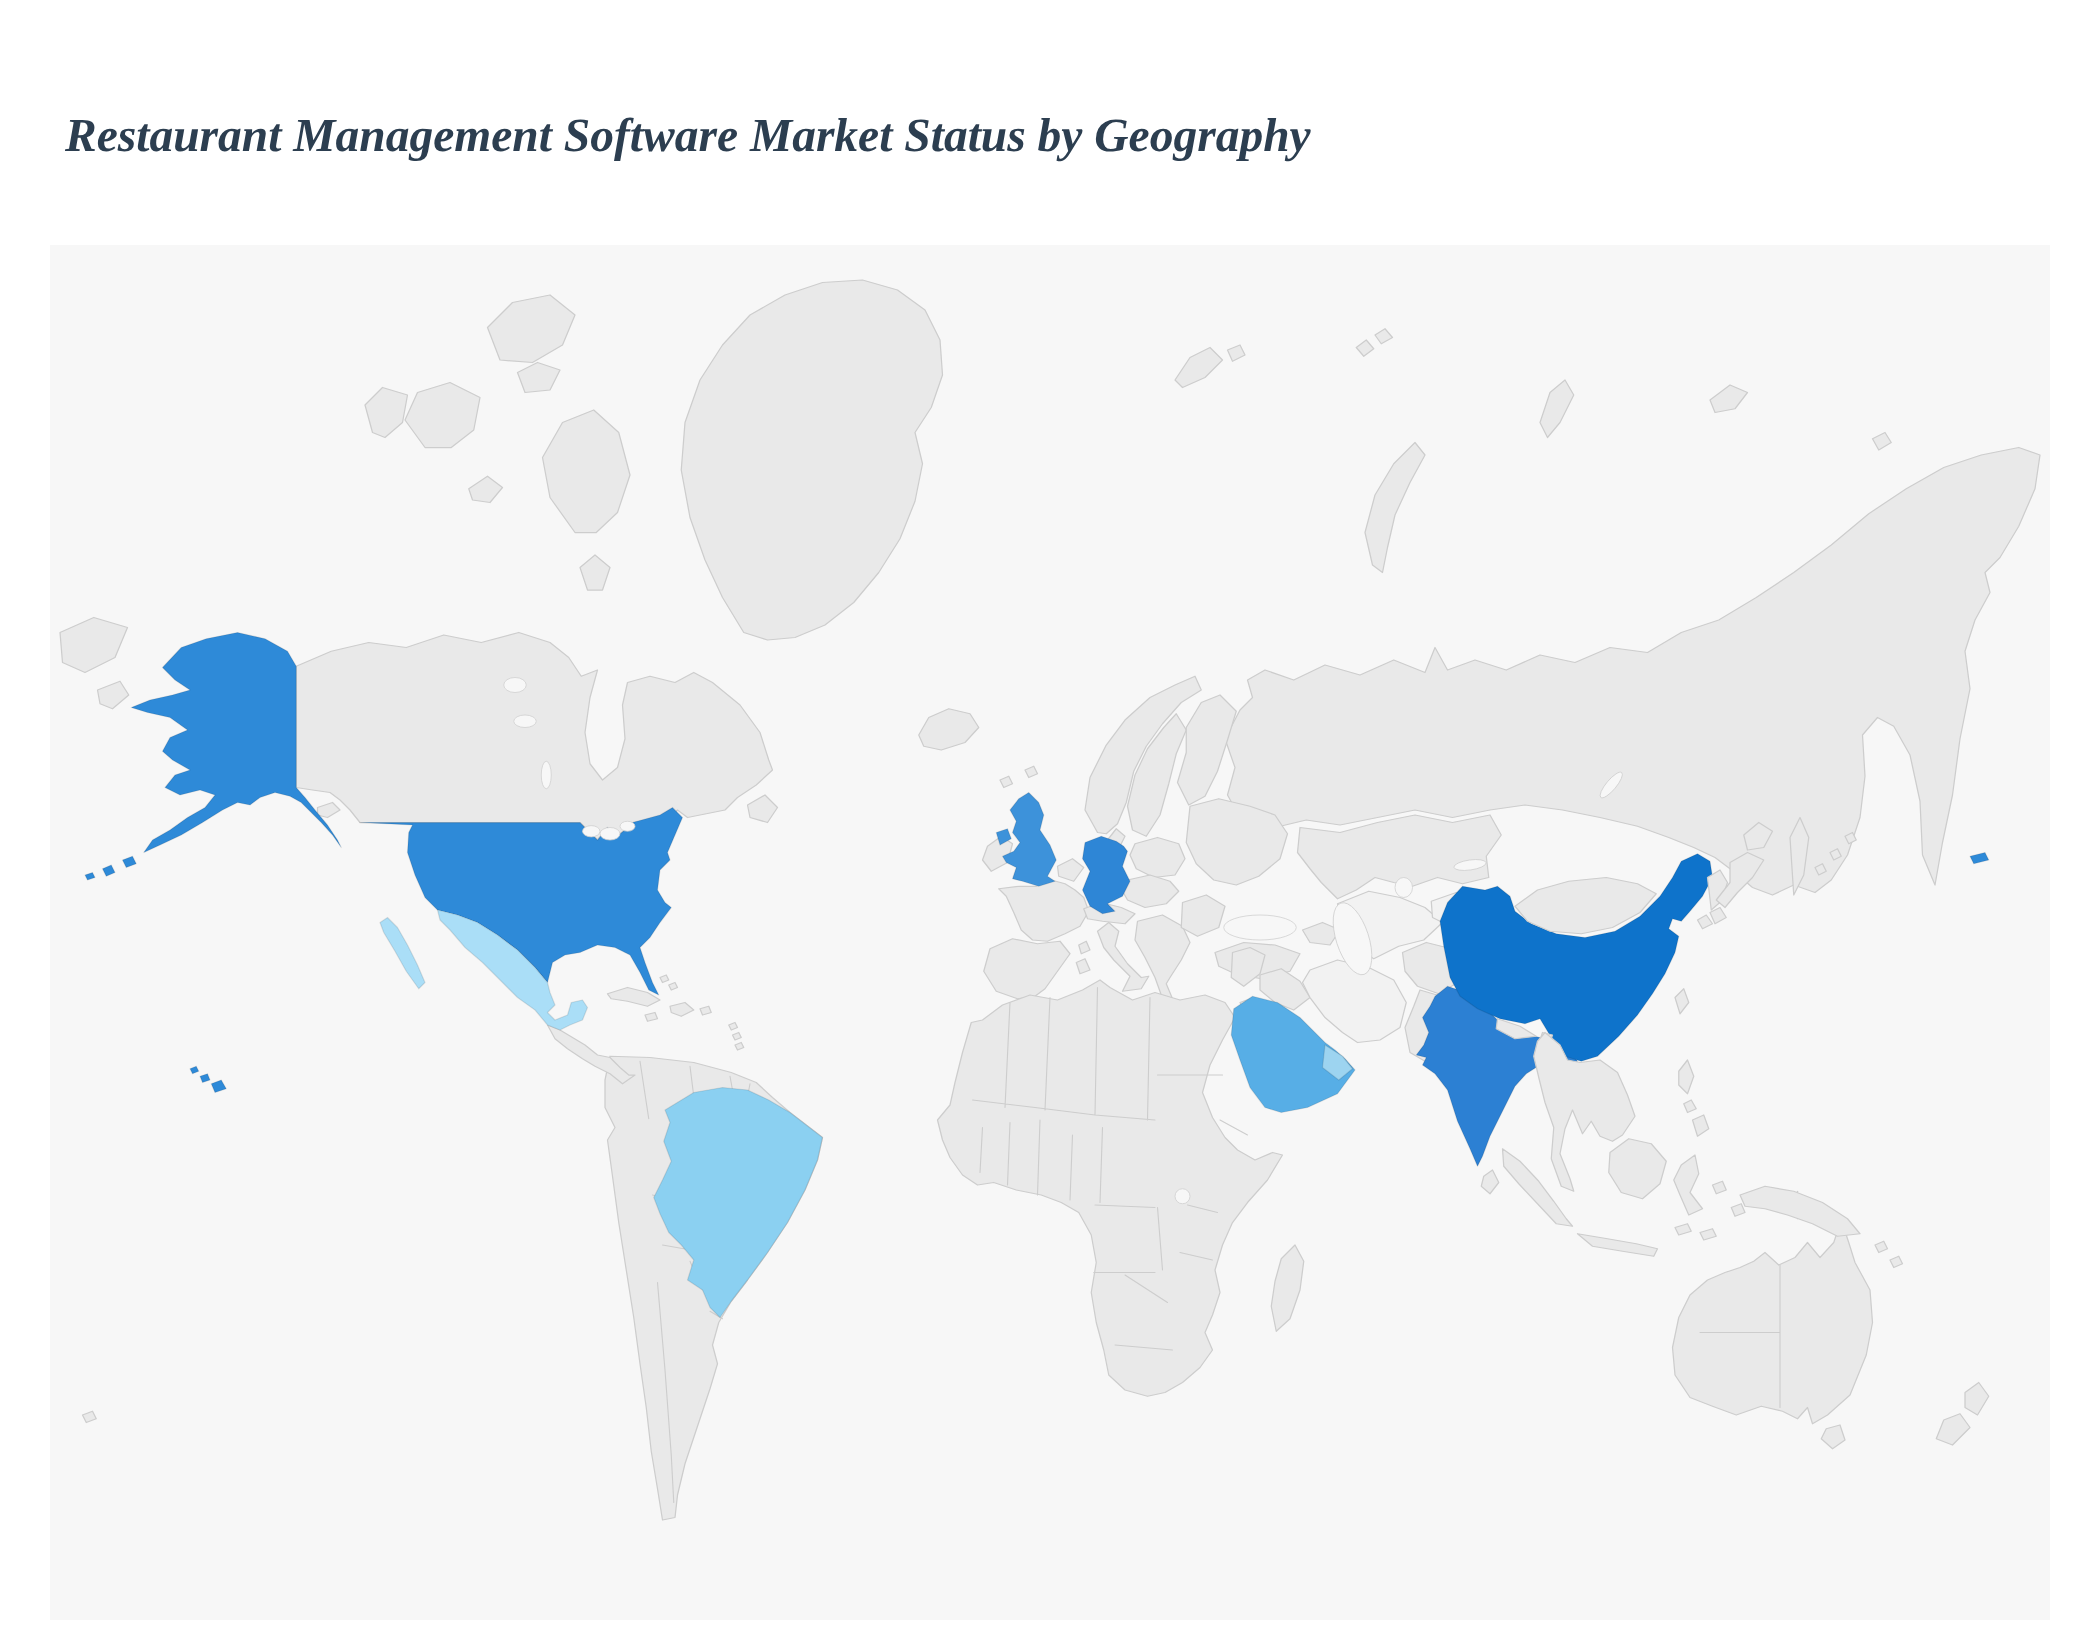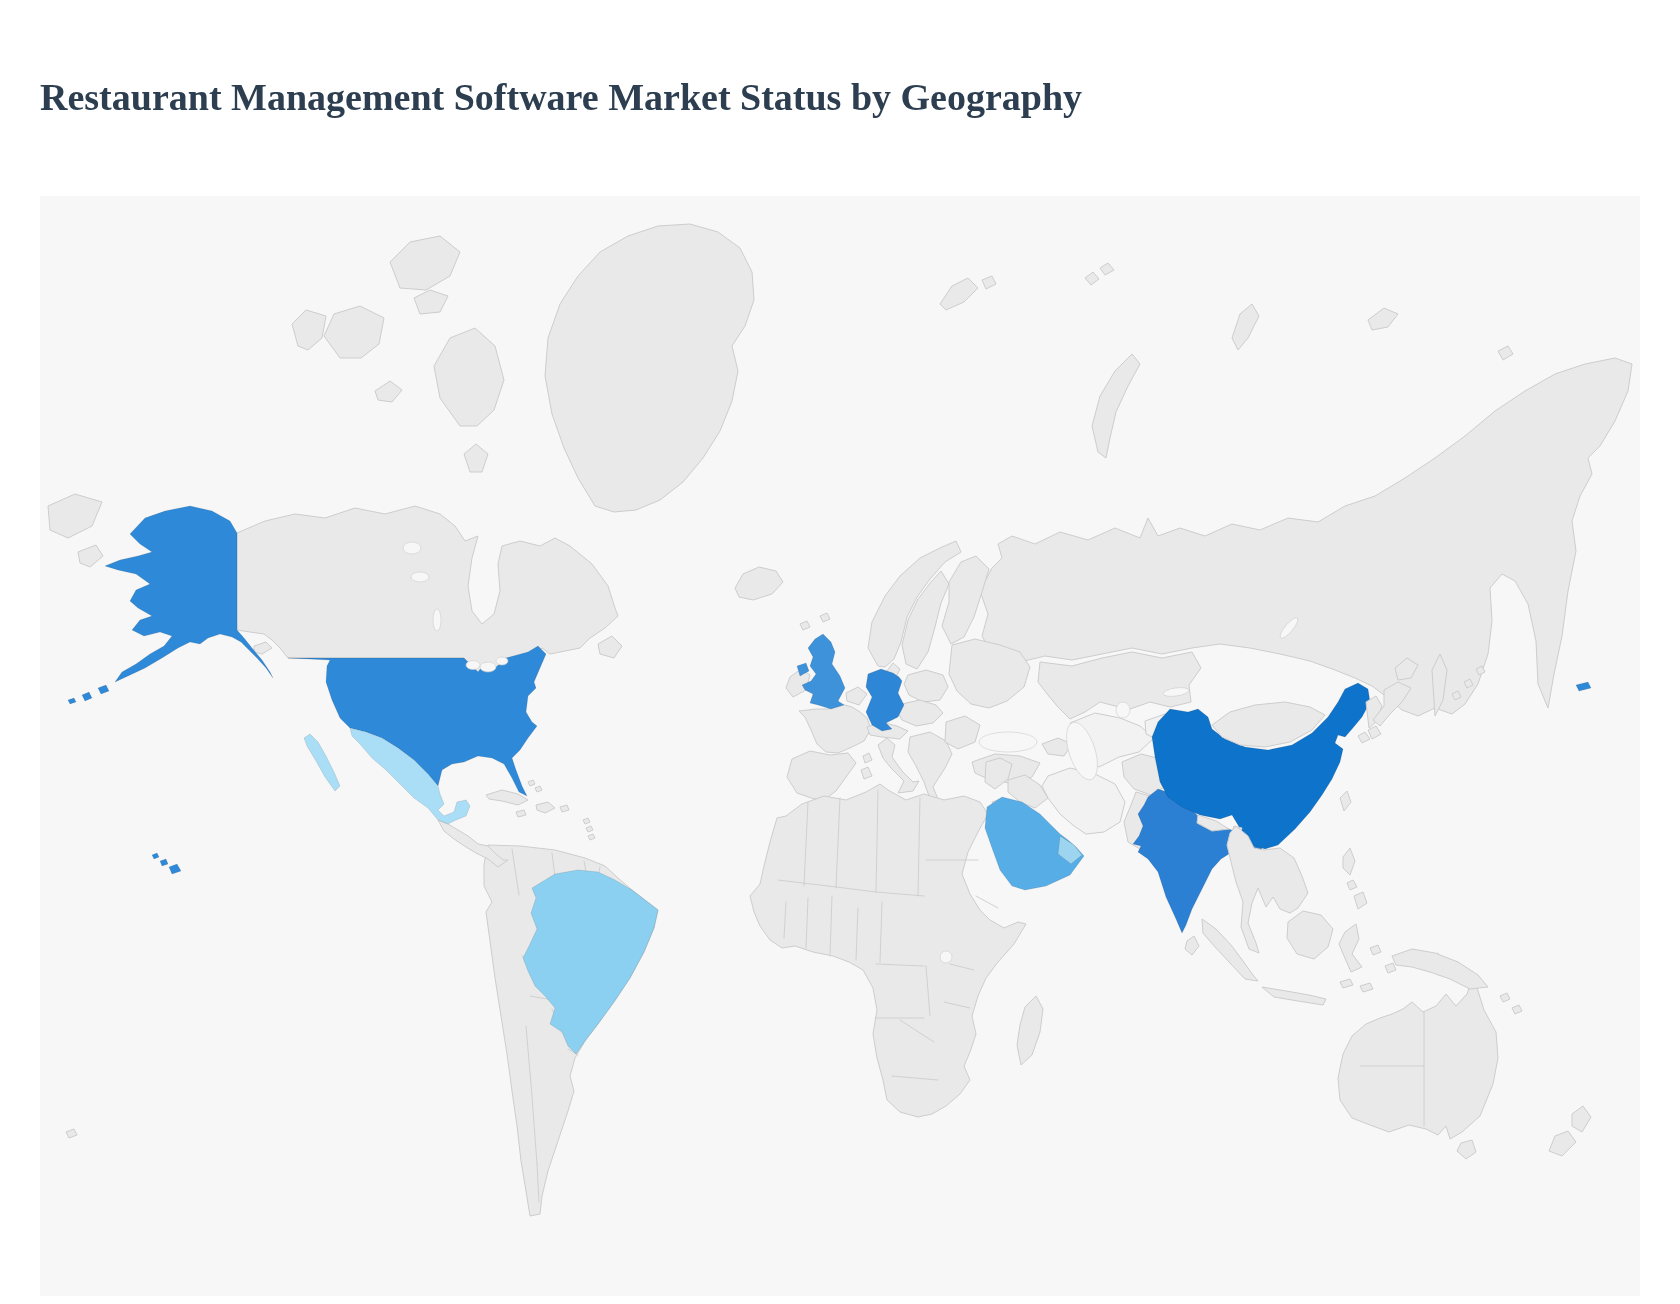--- a/index.html
+++ b/index.html
@@ -3,24 +3,24 @@
 <meta charset="utf-8">
 <style>
   html,body{margin:0;padding:0;}
   body{
     width:1680px;height:1304px;position:relative;
     background:#ffffff;
     font-family:"Liberation Serif", serif;
     overflow:hidden;
   }
   h1.page-title{
-    position:absolute;left:40px;top:76px;margin:0;
+    position:absolute;left:40px;top:76px;margin:12px;
     font-family:"Liberation Serif", serif;
     font-weight:bold;font-size:38px;line-height:1.15;
-    color:#2c3e50;letter-spacing:0px;
+    color:#2c3e50;letter-spacing:0px;font-style:italic;
   }
   .map-panel{
     position:absolute;left:40px;top:196px;width:1600px;height:1100px;
     background:var(--map-bg,#f7f7f7);
   }
   svg{display:block;width:100%;height:100%;}
   .land{fill:var(--land,#e9e9e9);stroke:var(--stroke,#cdcdcd);stroke-width:1;stroke-linejoin:round;}
   .land-light{fill:var(--land-light,#f2f2f2);stroke:var(--stroke,#cdcdcd);stroke-width:1;stroke-linejoin:round;}
   .hl{stroke:rgba(0,0,0,0.10);stroke-width:1;stroke-linejoin:round;}
   .borderline{fill:none;stroke:var(--stroke,#cdcdcd);stroke-width:0.9;stroke-linejoin:round;stroke-linecap:round;}

